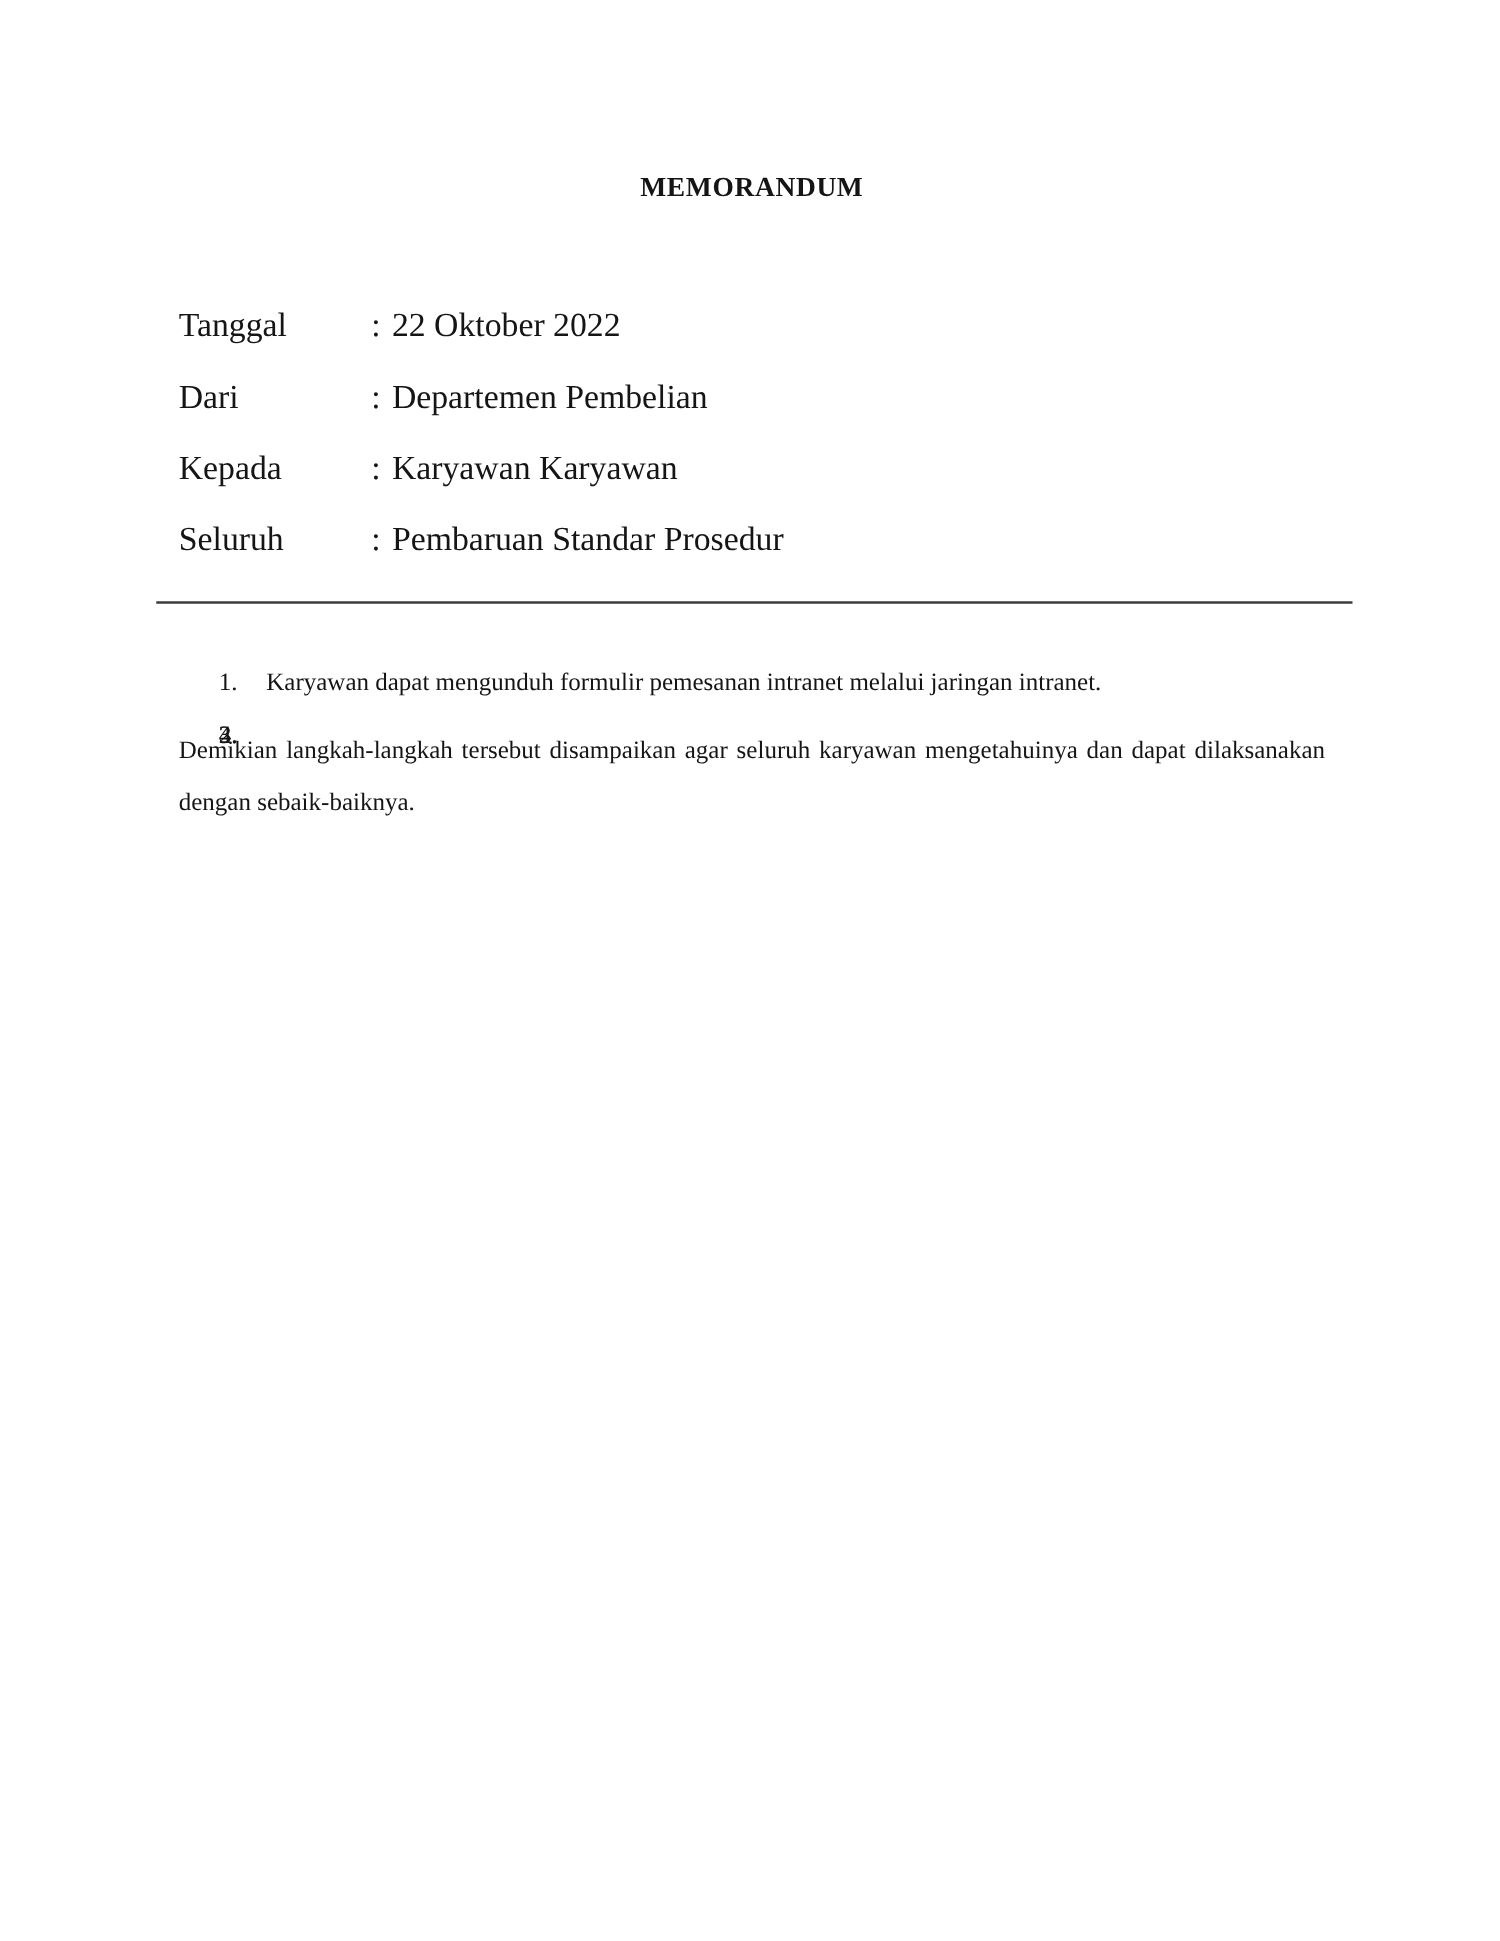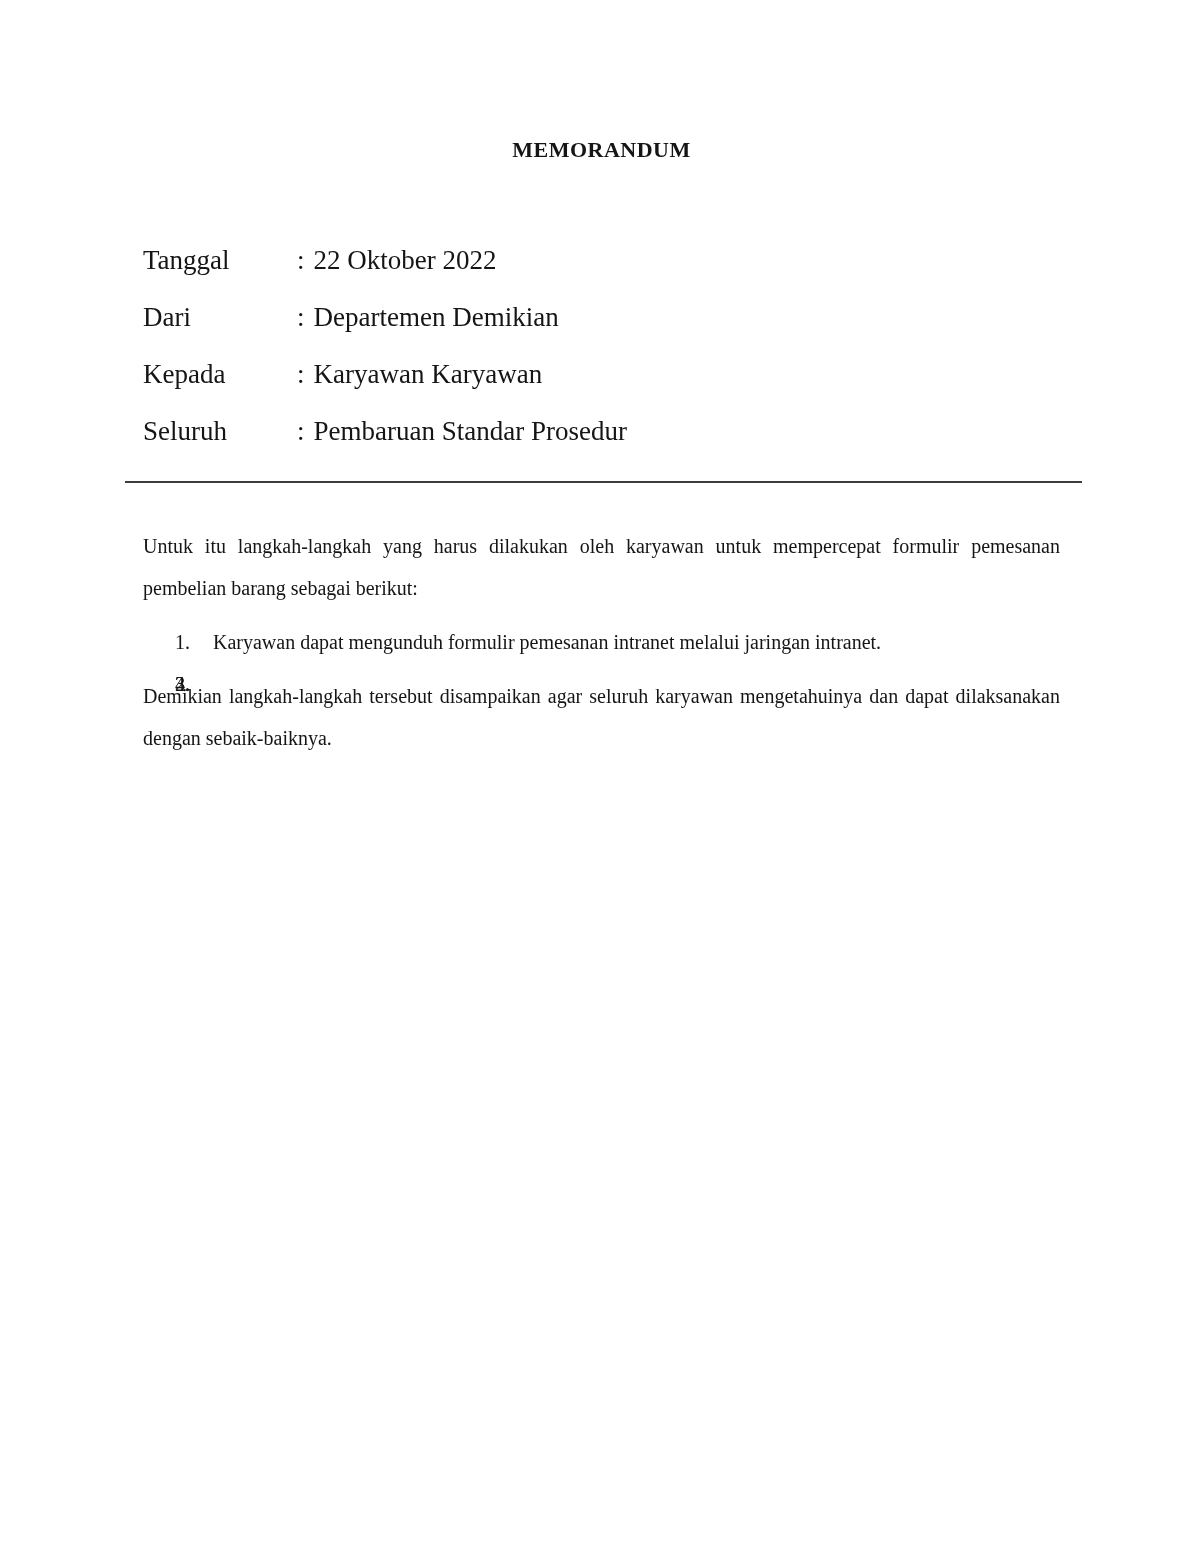--- a/index.html
+++ b/index.html
@@ -98,21 +98,21 @@
 
     <div class="header-row">
       <span class="label">Tanggal</span>
       <span class="colon">:</span>
       <span class="value">22 Oktober 2022</span>
     </div>
 
     <div class="header-row">
       <span class="label">Dari</span>
       <span class="colon">:</span>
-      <span class="value">Departemen Demikian</span>
+      <span class="value">Departemen Pembelian</span>
     </div>
 
     <div class="header-row">
       <span class="label">Kepada</span>
       <span class="colon">:</span>
       <span class="value">Karyawan Karyawan</span>
     </div>
 
     <div class="header-row">
       <span class="label">Seluruh</span>
@@ -120,21 +120,20 @@
       <span class="value">Pembaruan Standar Prosedur</span>
     </div>
 
   </div>
 
   <div class="divider"></div>
 
   <div class="body-text">
 
 
-    <p>Untuk itu langkah-langkah yang harus dilakukan oleh karyawan untuk mempercepat formulir pemesanan pembelian barang sebagai berikut:</p>
 
     <div class="steps-list">
 
       <div class="step">
         <span class="num">1.</span>
         <span class="text">Karyawan dapat mengunduh formulir pemesanan intranet melalui jaringan intranet.</span>
       </div>
 
       <div class="step">
         <span class="num">2.</span>

